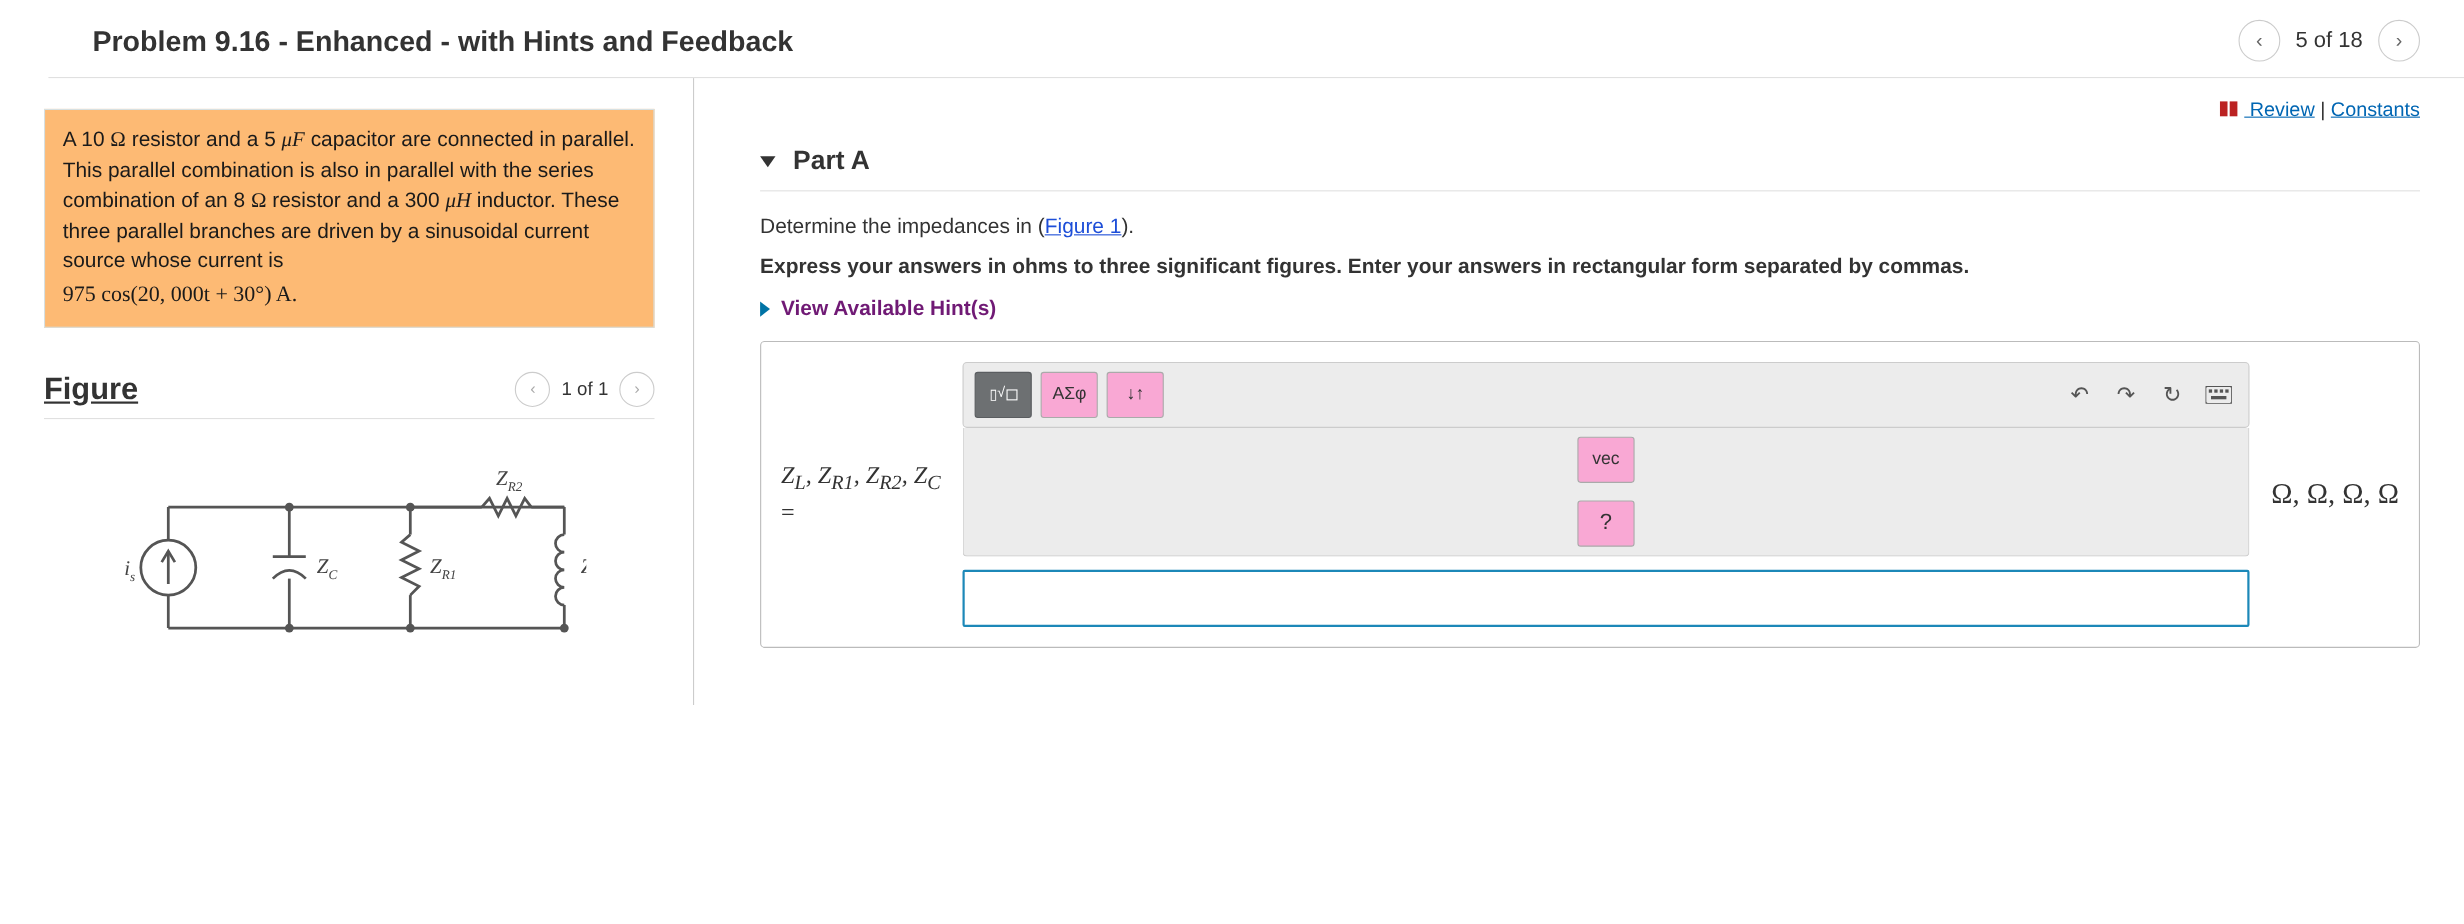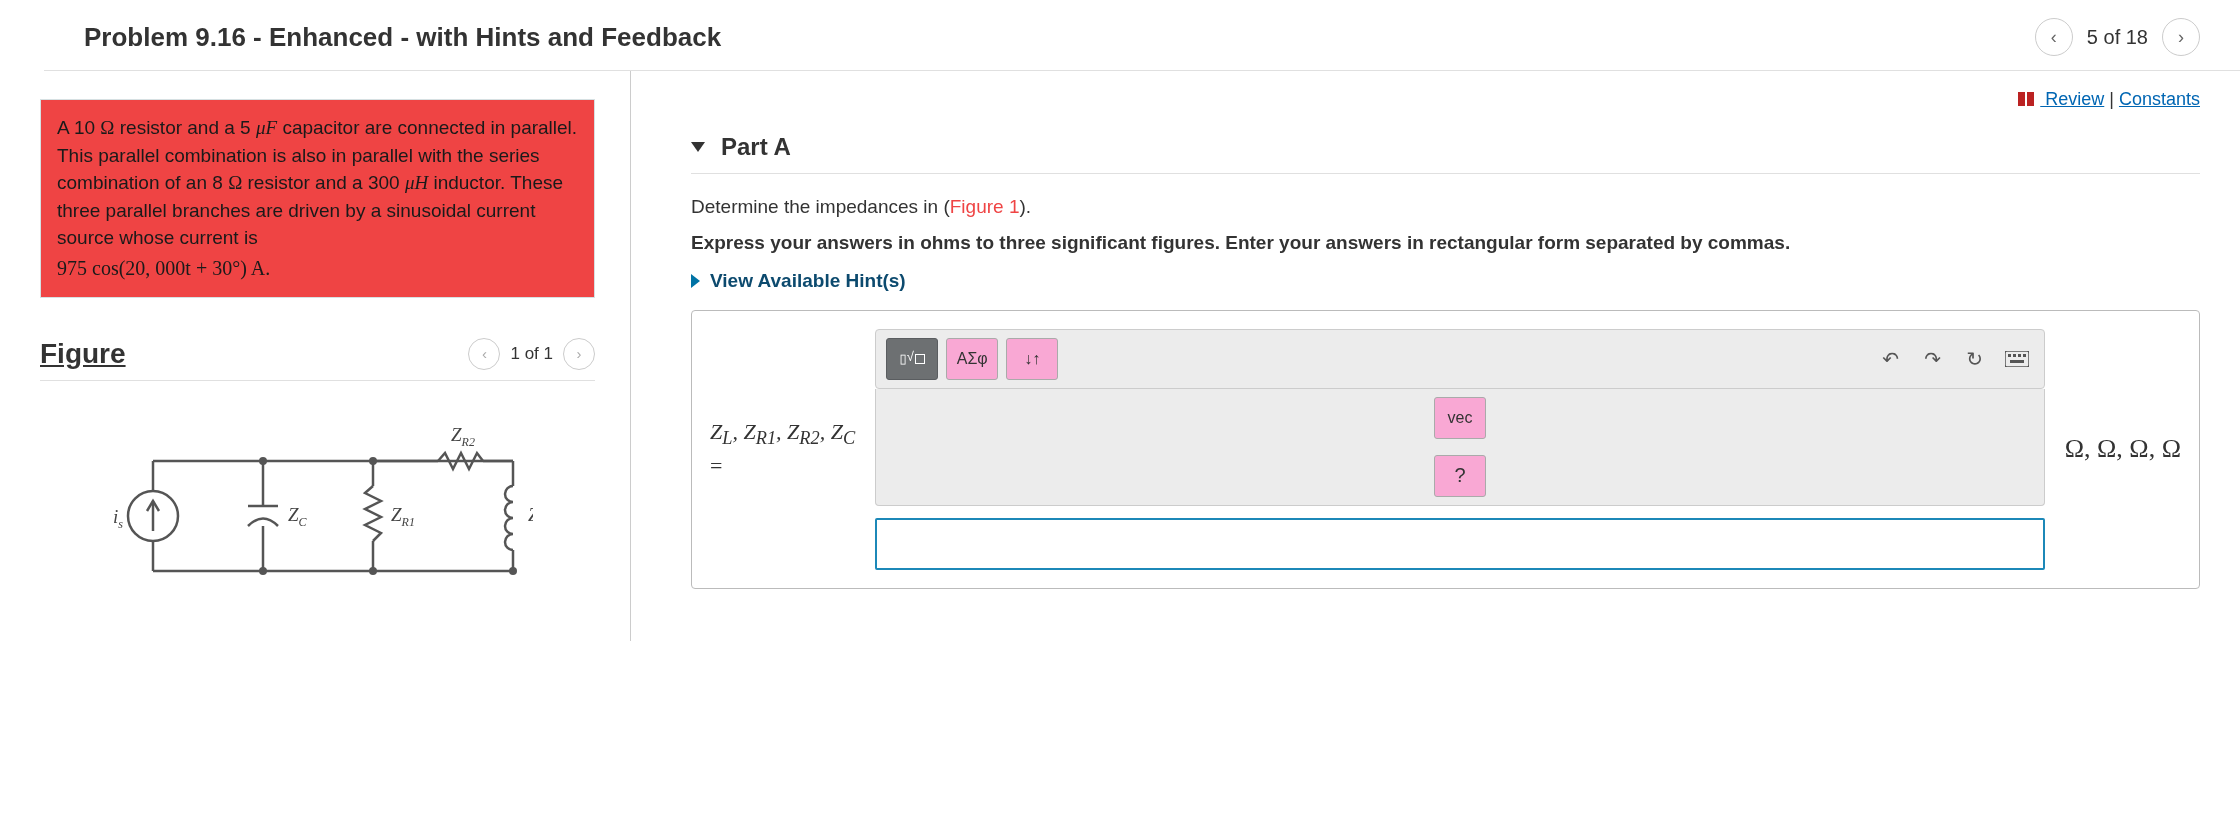--- a/index.html
+++ b/index.html
@@ -47,21 +47,21 @@
   .left-col {
     width: 555px;
     border-right: 1px solid #ccc;
     padding: 28px 35px 40px 40px;
   }
   .right-col {
     flex: 1;
     padding: 18px 40px 40px 60px;
   }
   .problem-box {
-    background: #ef4444;
+    background: #fdba74;
     border: 1px solid #d6e0e2;
     padding: 14px 16px;
     font-size: 19px;
     line-height: 1.45;
     color: #1a1a1a;
   }
   .figure-row {
     display: flex;
     align-items: center;
     margin-top: 40px;
@@ -128,35 +128,35 @@
   }
   .part-title {
     font-size: 24px;
     font-weight: bold;
   }
   .body-text {
     font-size: 19px;
     margin-bottom: 14px;
   }
   .bold-text { font-weight: bold; }
-  .link-inline { color: #ef4444; cursor: pointer;}
+  .link-inline { color: #1d4ed8; text-decoration: underline; cursor: pointer;}
   .hints-row {
     display: flex;
     align-items: center;
     gap: 10px;
     margin: 16px 0 18px 0;
     cursor: pointer;
   }
   .hints-row .tri-right {
     width: 0; height: 0;
     border-top: 7px solid transparent;
     border-bottom: 7px solid transparent;
     border-left: 9px solid #0073a5;
   }
-  .hints-text { color:#0c4a6e; font-weight:bold; font-size:19px;}
+  .hints-text { color:#701a75; font-weight:bold; font-size:19px;}
   .answer-box {
     border: 1px solid #bbb;
     border-radius: 4px;
     padding: 18px;
     display: flex;
     align-items: center;
     gap: 20px;
   }
   .answer-left {
     font-family: 'Times New Roman', serif;

